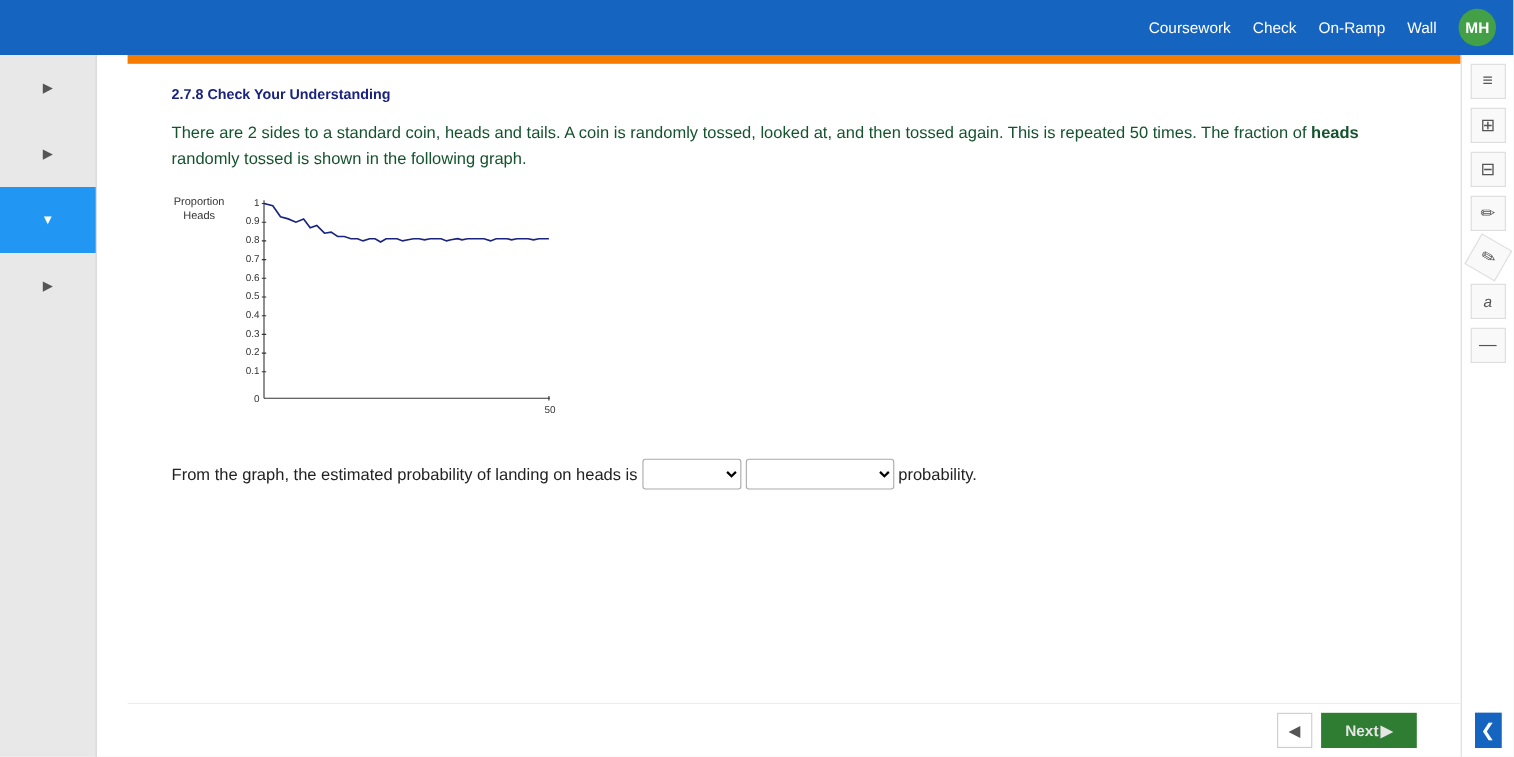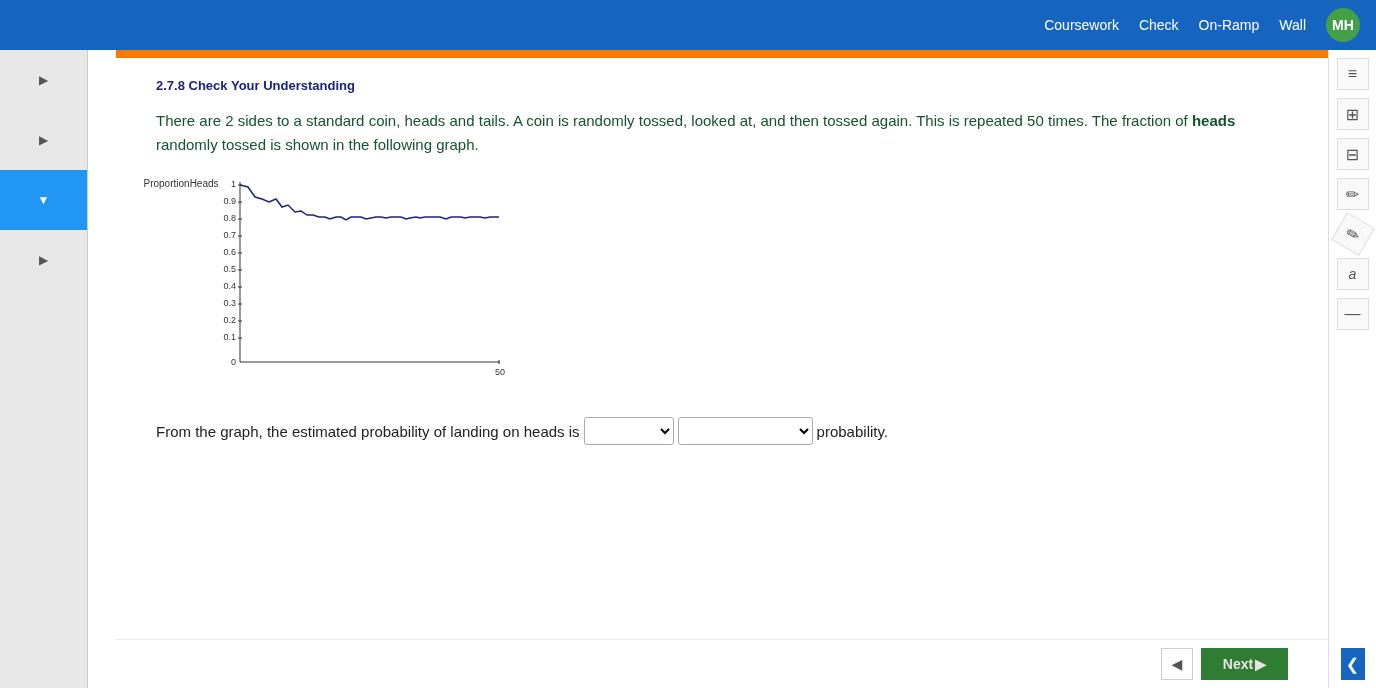--- a/index.html
+++ b/index.html
@@ -107,21 +107,21 @@
 
     
     .graph-container {
       display: flex;
       align-items: flex-start;
       margin-bottom: 30px;
     }
 
     .graph-y-label {
       display: flex;
-      flex-direction: row;
+      flex-direction: column;
       align-items: center;
       justify-content: center;
       font-size: 10px;
       color: #333;
       margin-right: 4px;
       width: 50px;
       text-align: left;
       line-height: 1.3;
     }
 

